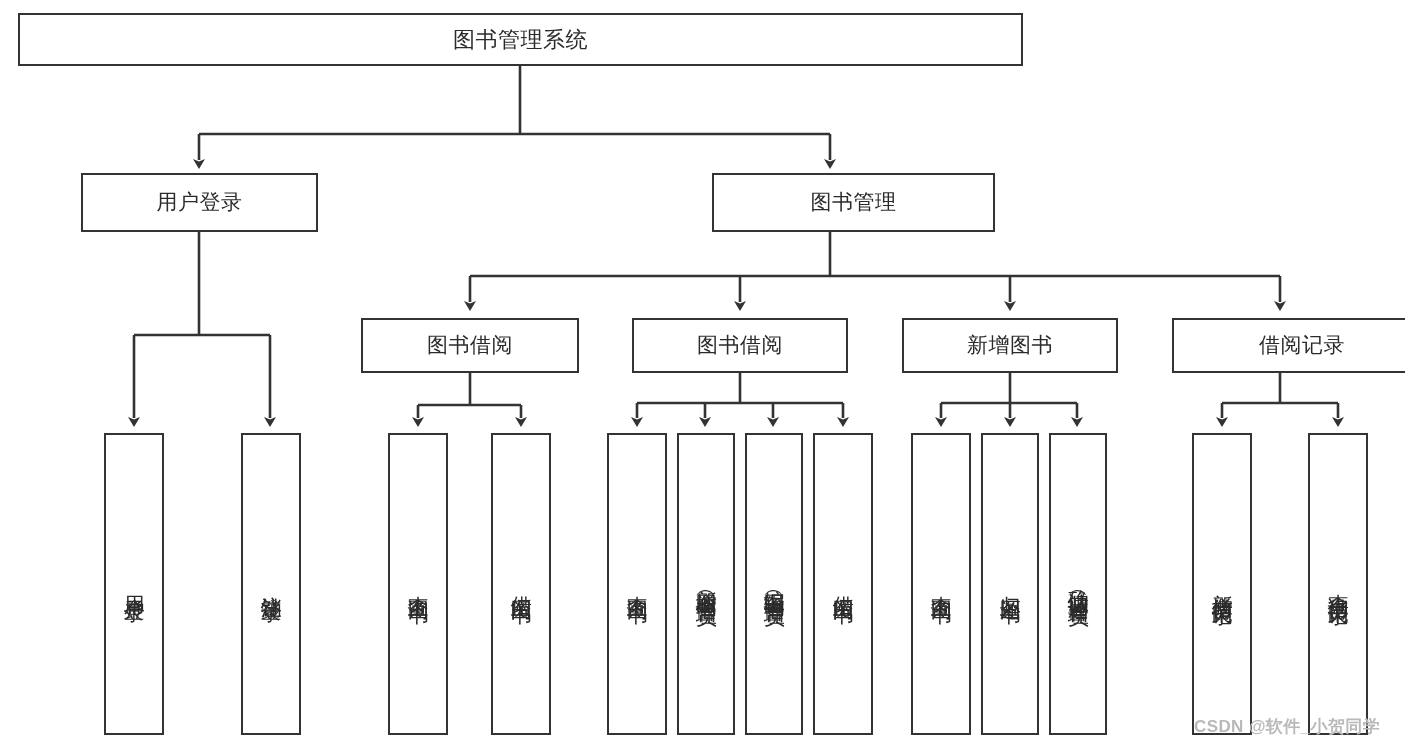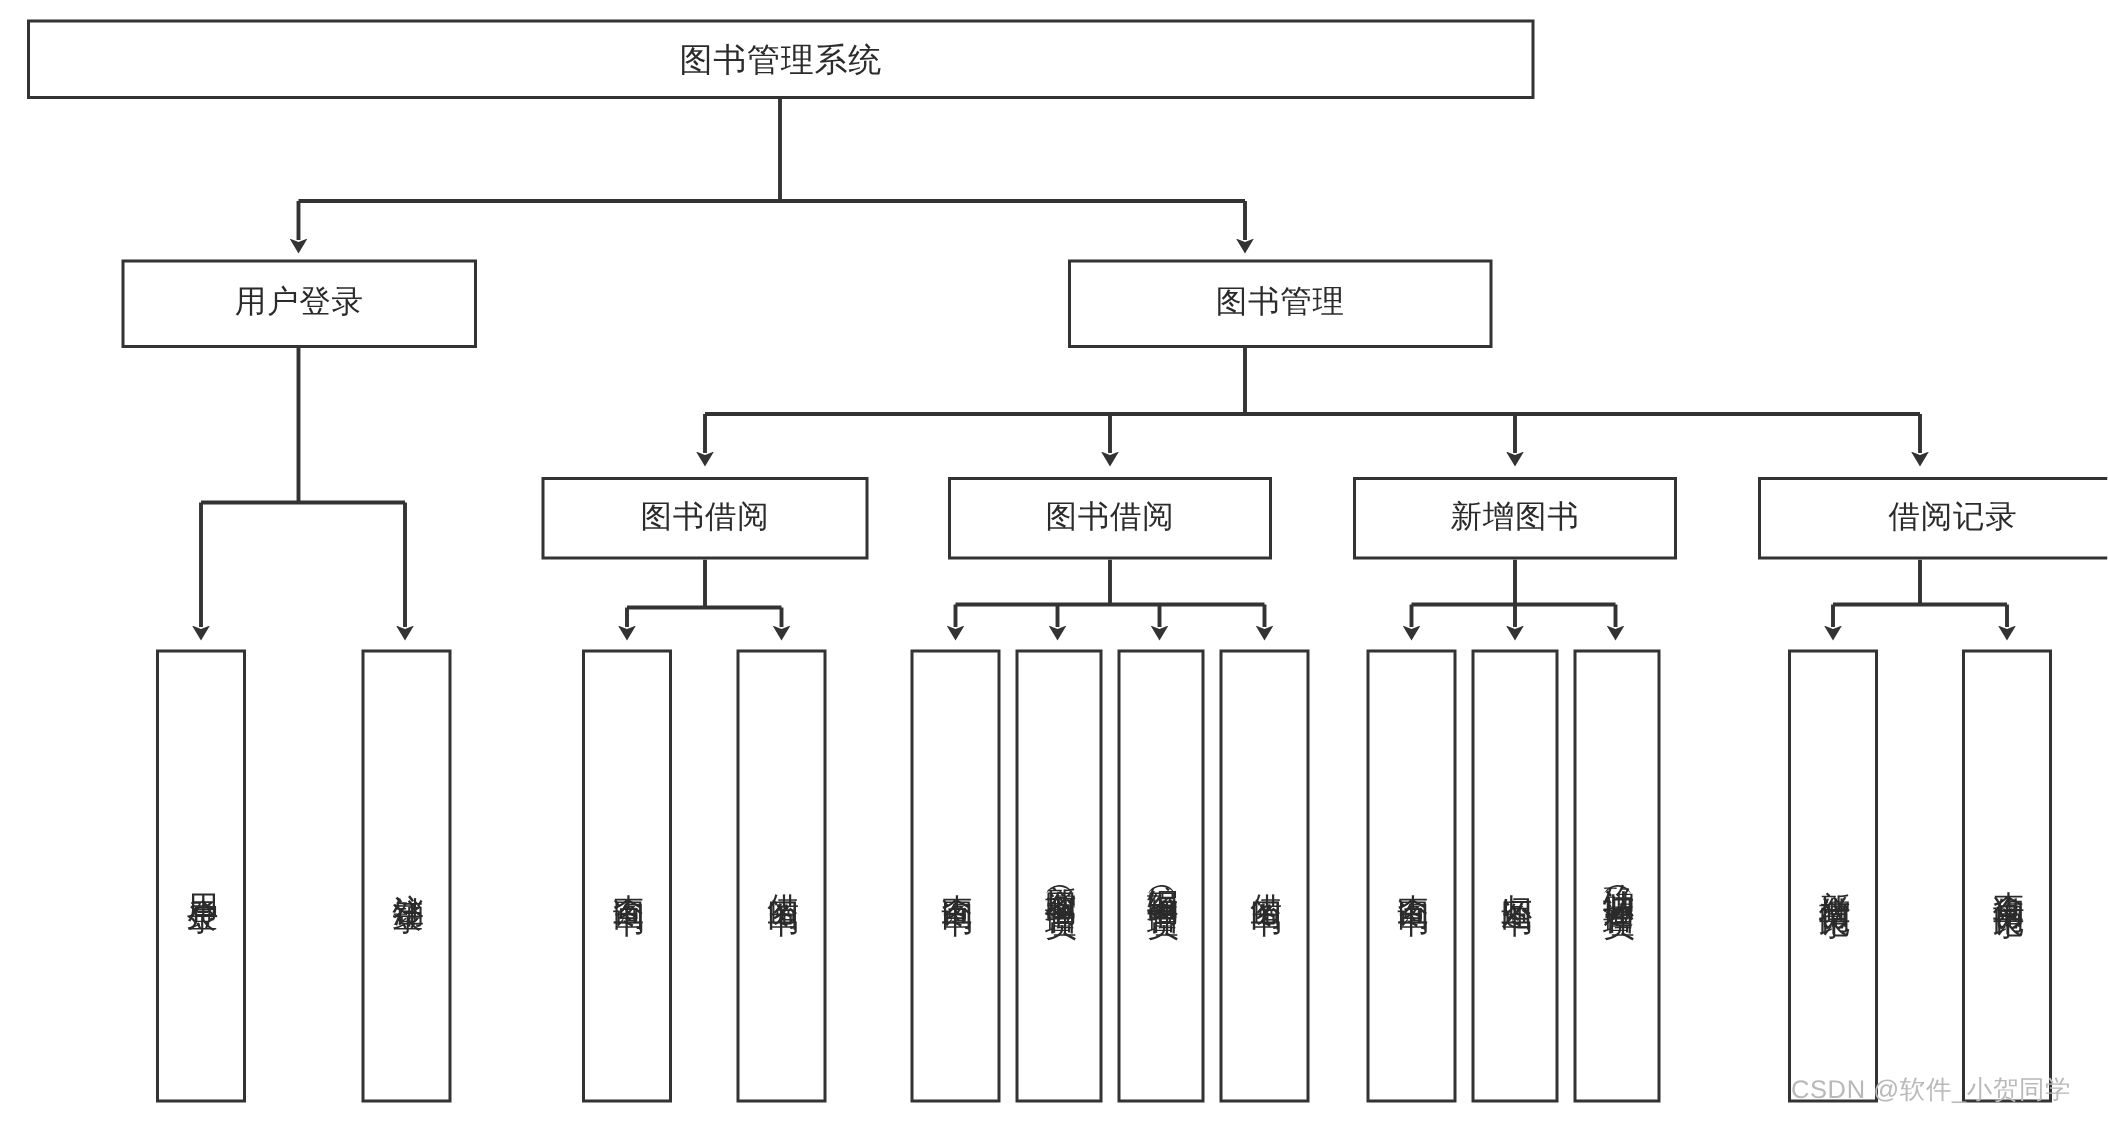--- a/index.html
+++ b/index.html
@@ -67,20 +67,21 @@
     white-space: normal;
     max-height: 100%;
   }
   .watermark {
     position: absolute;
     font-size: 17px;
     color: #b9b9b9;
     white-space: nowrap;
     z-index: 5;
     letter-spacing: 0.4px;
+    font-weight: bold;
   }
 </style>
 </head>
 <body>
 
 <div id="canvas">
 
   <svg id="wires" viewBox="0 0 1405 747" xmlns="http://www.w3.org/2000/svg">
     <defs>
       <marker id="arrow" markerWidth="10" markerHeight="12" refX="1" refY="6" orient="auto" markerUnits="userSpaceOnUse">

